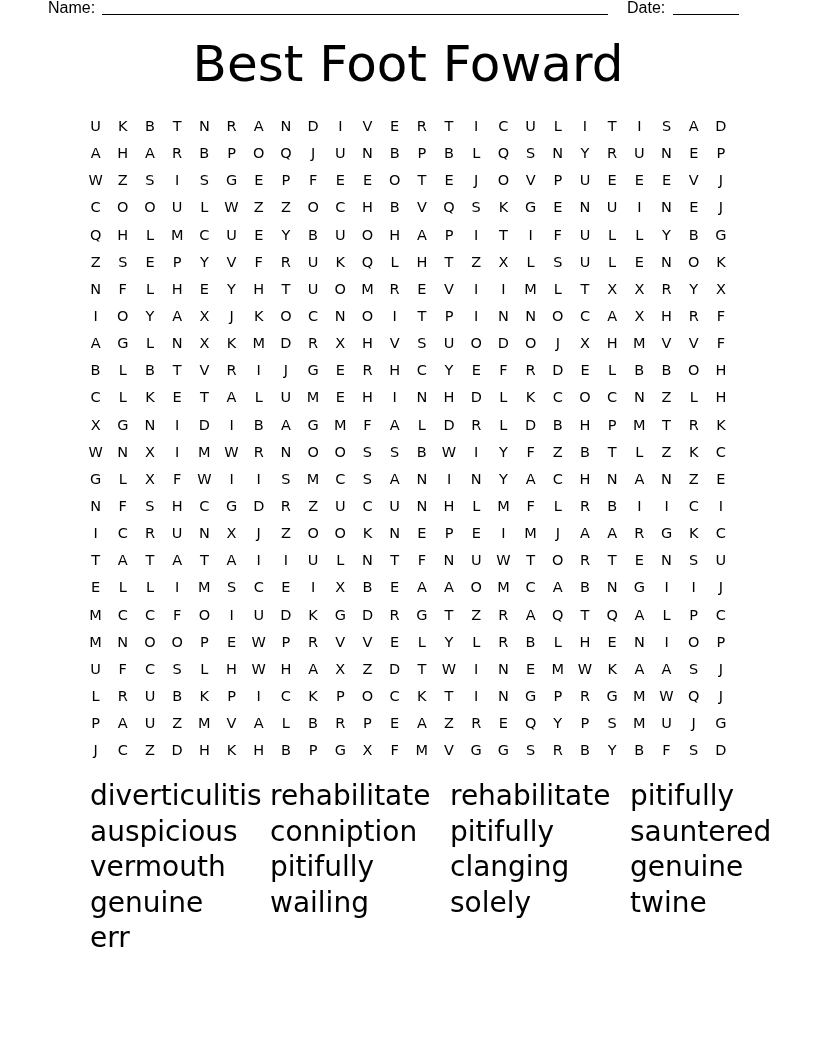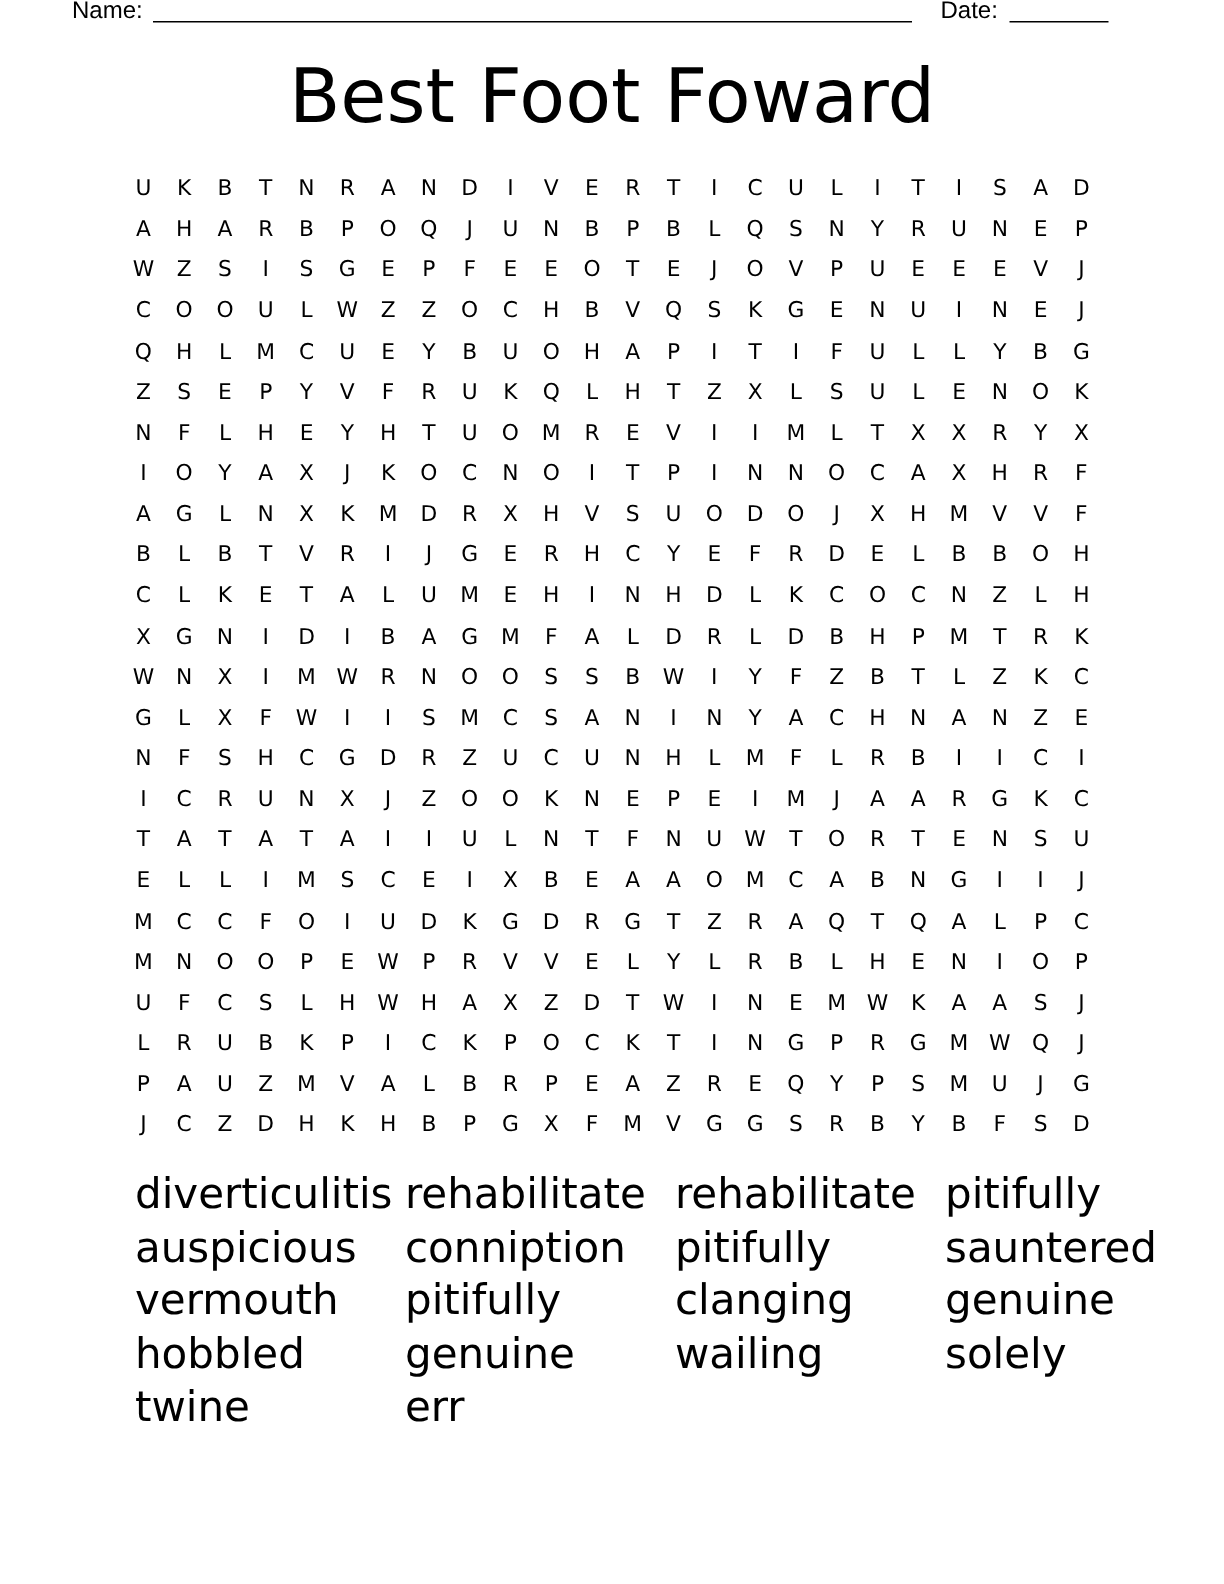--- a/index.html
+++ b/index.html
@@ -628,19 +628,18 @@
     <div class="word">rehabilitate</div>
     <div class="word">pitifully</div>
     <div class="word">auspicious</div>
     <div class="word">conniption</div>
     <div class="word">pitifully</div>
     <div class="word">sauntered</div>
     <div class="word">vermouth</div>
     <div class="word">pitifully</div>
     <div class="word">clanging</div>
     <div class="word">genuine</div>
-    <div class="word">hobbled</div>
     <div class="word">genuine</div>
     <div class="word">wailing</div>
     <div class="word">solely</div>
     <div class="word">twine</div>
     <div class="word">err</div>
   </div>
 
 </body></html>

